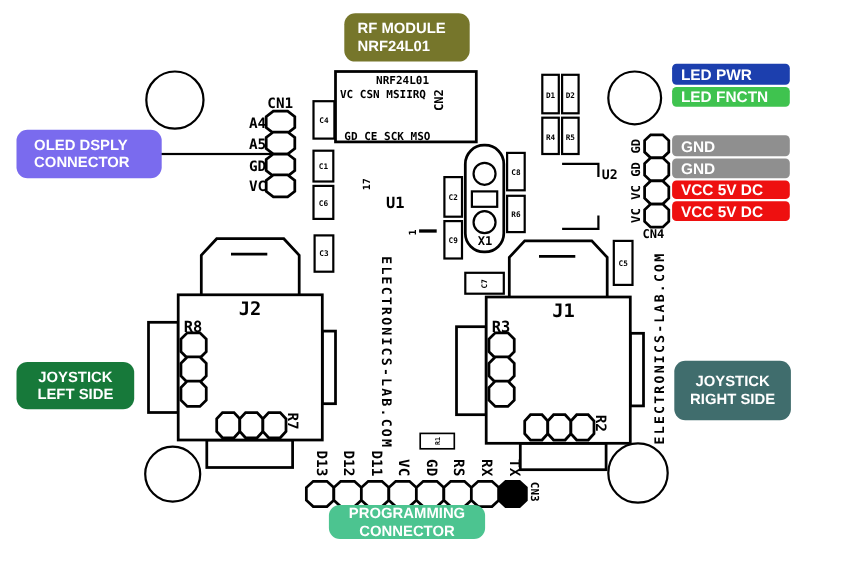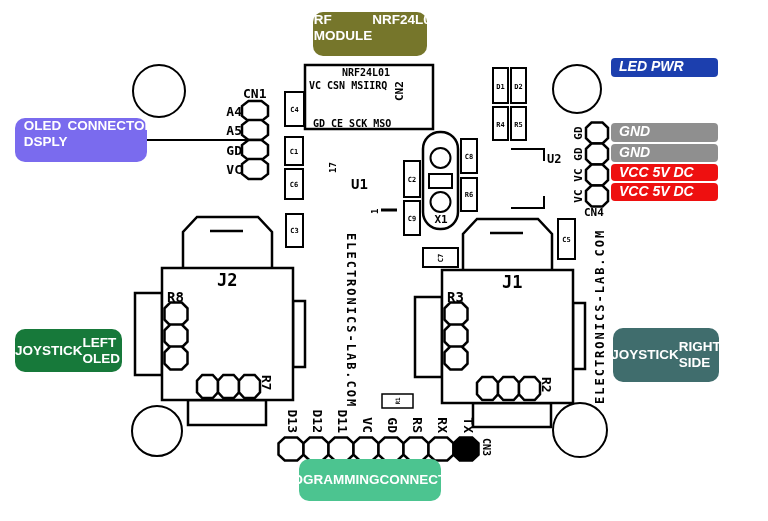--- a/index.html
+++ b/index.html
@@ -1,28 +1,28 @@
 <!DOCTYPE html>
 <html><head>
 <meta charset="utf-8">
 <style>
   html,body{margin:0;padding:0;background:#fff;}
   #stage{position:relative;width:768px;height:521px;background:#fff;overflow:hidden;
          font-family:"Liberation Sans",sans-serif;}
   #stage svg{position:absolute;left:0;top:0;}
   svg text{font-family:"DejaVu Sans Mono",monospace;font-weight:bold;fill:#000;}
   .callout{position:absolute;color:#fff;font-weight:bold;
-           display:flex;flex-direction:row;justify-content:center;
+           display:flex;flex-direction:column;justify-content:center;
            line-height:1.18;font-size:13.5px;box-sizing:border-box;}
   .r10{border-radius:10px;}
   .r4{border-radius:4px;}
   .padL{padding-left:12px;}
   .padL16{padding-left:16px;}
   .ctr{text-align:left;align-items:center;}
-  .tag{font-size:14px;justify-content:flex-start;padding-left:8px;font-style:italic;}
+  .tag{font-size:14px;justify-content:flex-end;padding-left:8px;}
   .oledline{position:absolute;left:127px;top:139px;width:120px;height:2px;background:#000;}
 </style>
 </head>
 <body>
 
 <div id="stage">
 
   <svg width="768" height="521" viewBox="0 0 768 521">
     <g fill="none" stroke="#000" stroke-width="2">
 
@@ -191,36 +191,39 @@
     <span>NRF24L01</span>
   </div>
 
   <div class="callout r10 padL16" style="left: 15px; top: 118px; width: 132px; height: 44px; background-color: rgb(122, 107, 238);">
     <span>OLED DSPLY</span>
     <span>CONNECTOR</span>
   </div>
 
   <div class="callout r10 ctr" style="left: 15px; top: 329px; width: 107px; height: 43px; background-color: rgb(23, 121, 58);">
     <span>JOYSTICK</span>
-    <span>LEFT OLED</span>
+    <span>LEFT SIDE</span>
   </div>
 
   <div class="callout r10 ctr" style="left: 613px; top: 328px; width: 106px; height: 54px; background-color: rgb(64, 109, 109);">
     <span>JOYSTICK</span>
     <span>RIGHT SIDE</span>
   </div>
 
-  <div class="callout r10 ctr" style="left: 299px; top: 459px; width: 142px; height: 42px; background-color: rgb(76, 196, 144);">
+  <div class="callout r10 ctr" style="left: 299px; top: 459px; width: 142px; height: 31px; background-color: rgb(76, 196, 144);">
     <span>PROGRAMMING</span>
     <span>CONNECTOR</span>
   </div>
 
   <div class="callout r4 tag" style="left: 611px; top: 58px; width: 107px; height: 19px; background-color: rgb(28, 63, 174);">
     <span>LED PWR</span>
   </div>
+  <div class="callout r4 tag" style="left: 611px; top: 79px; width: 107px; height: 18px; background-color: rgb(63, 195, 79);">
+    <span>LED FNCTN</span>
+  </div>
   <div class="callout r4 tag" style="left: 611px; top: 123px; width: 107px; height: 19px; background-color: rgb(143, 143, 143);">
     <span>GND</span>
   </div>
   <div class="callout r4 tag" style="left: 611px; top: 144px; width: 107px; height: 18px; background-color: rgb(143, 143, 143);">
     <span>GND</span>
   </div>
   <div class="callout r4 tag" style="left: 611px; top: 164px; width: 107px; height: 17px; background-color: rgb(238, 16, 16);">
     <span>VCC 5V DC</span>
   </div>
   <div class="callout r4 tag" style="left: 611px; top: 183px; width: 107px; height: 18px; background-color: rgb(238, 16, 16);">

